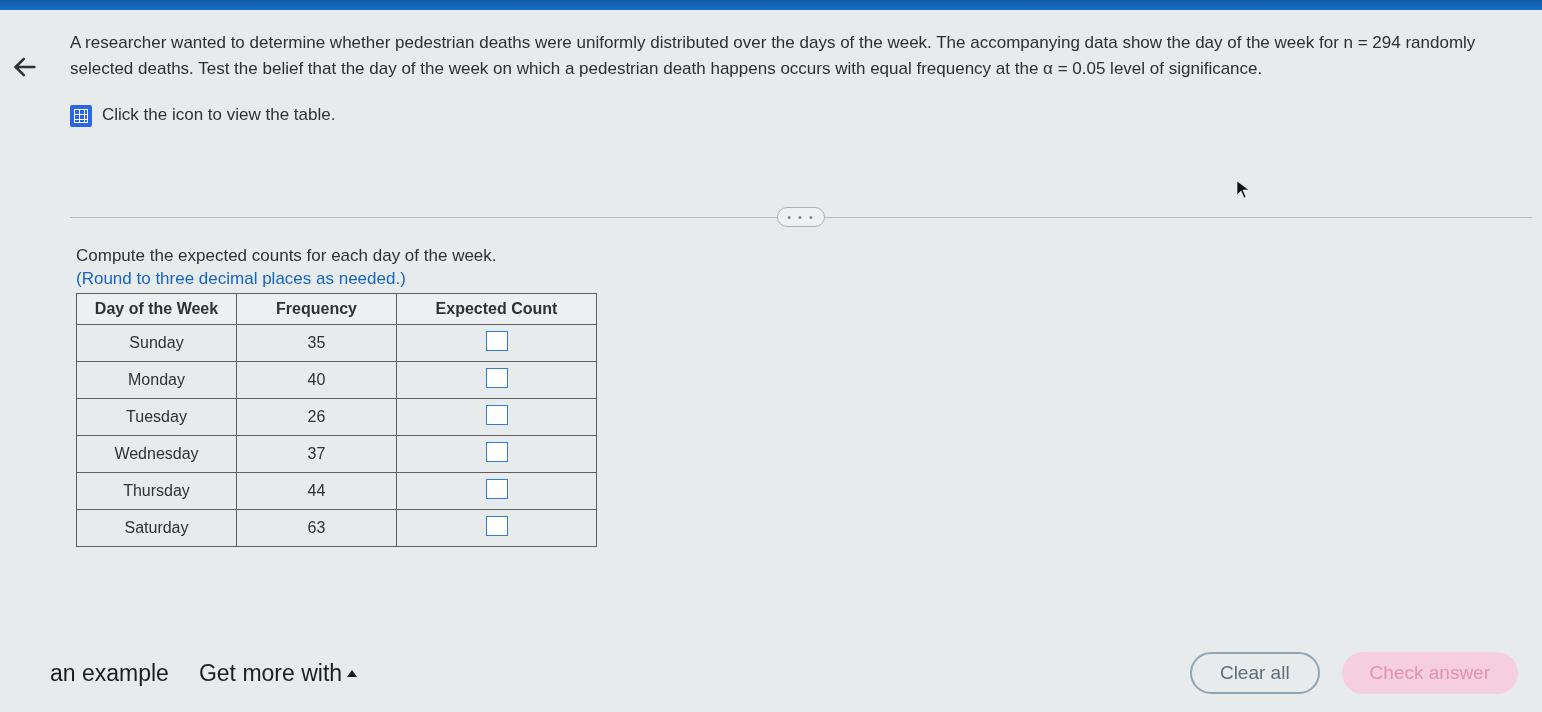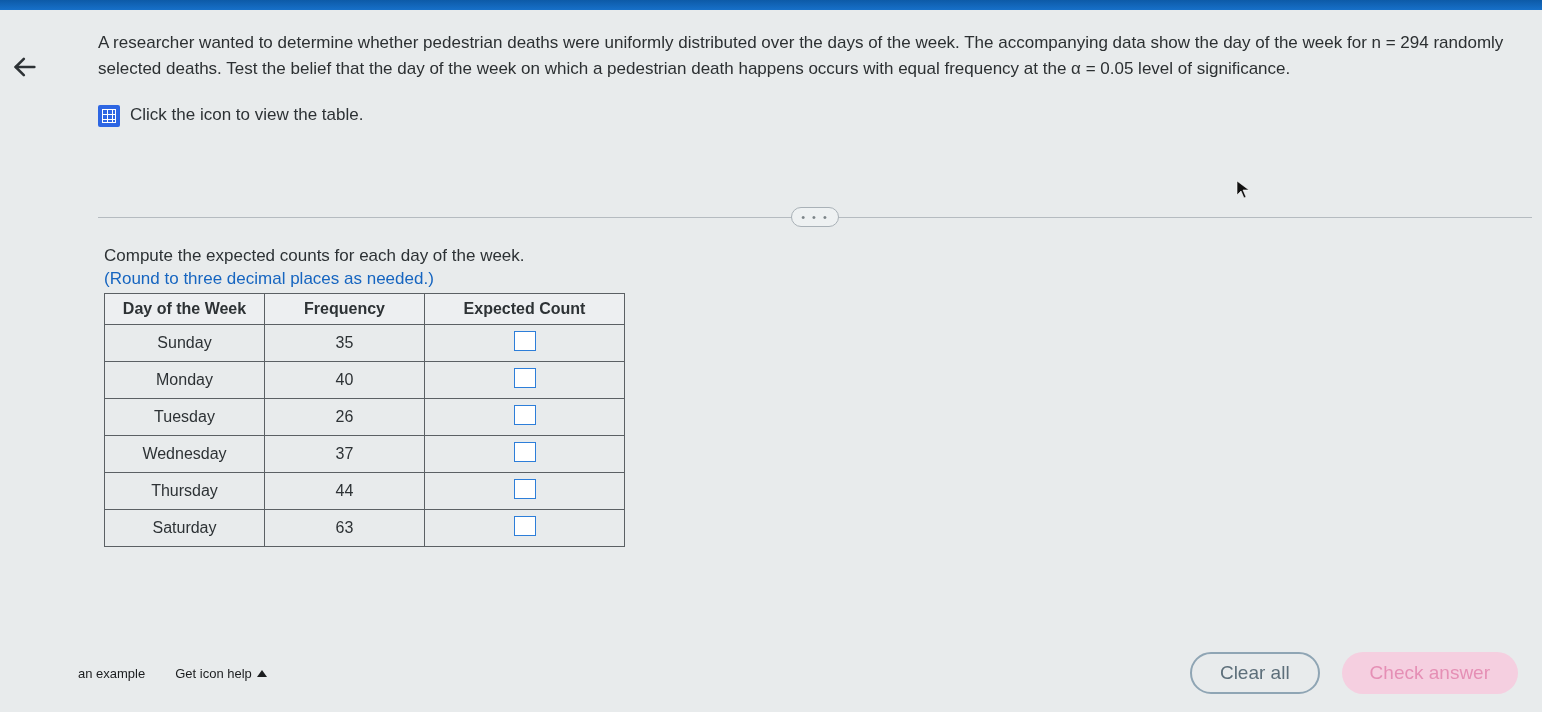--- a/index.html
+++ b/index.html
@@ -1,18 +1,18 @@
 <!DOCTYPE html>
 <html><head>
 <meta charset="utf-8">
 <style>
   * { box-sizing: border-box; margin: 0; padding: 0; }
   html, body { width: 1542px; height: 712px; font-family: Arial, Helvetica, sans-serif; background: #e8ebec; overflow: hidden; }
   .topbar { height: 10px; background: linear-gradient(#0d5aa7,#1770c9); }
-  .page { display: flex; height: calc(100% - 10px); gap: 28px; }
+  .page { display: flex; height: calc(100% - 10px); }
   .back-col { width: 50px; display: flex; align-items: flex-start; justify-content: center; padding-top: 40px; }
   .back-btn { width: 34px; height: 34px; display: flex; align-items: center; justify-content: center; cursor: pointer; }
   .content { flex: 1; padding: 20px 10px 0 20px; position: relative; color: #2b2f31; }
   .qtext { font-size: 17px; color: #2c3032; line-height: 1.55; max-width: 1460px; }
   .icon-row { display: flex; align-items: flex-start; gap: 10px; margin-top: 22px; }
   .table-ico { width: 22px; height: 22px; background:#2d66e3; border-radius:2px; display:flex; align-items:center; justify-content:center; cursor:pointer;}
   .table-ico-inner { width:14px; height:14px; background-image:
       linear-gradient(#fff,#fff), linear-gradient(#fff,#fff),
       linear-gradient(#fff,#fff), linear-gradient(#fff,#fff);
       background-size: 100% 1px, 100% 1px, 1px 100%, 1px 100%;
@@ -26,21 +26,21 @@
   .compute-block .p1 { font-size:17px; color:#2d3235;}
   .compute-block .p2 { font-size:17px; color:#1665c0; margin-top:3px;}
   table.freq { border-collapse:collapse; margin-top:4px;border-radius:26px; }
   table.freq th, table.freq td { border:1px solid #5b6064; padding:6px 10px; font-size:16px; text-align:center; color:#2d3235;}
   table.freq th { font-weight:bold; background:#edeff1; }
   table.freq th:nth-child(1){ width:160px;}
   table.freq th:nth-child(2){ width:160px;}
   table.freq th:nth-child(3){ width:200px;}
   .inpbox { width:22px; height:20px; border:1.5px solid #2d7ed9; background:#fff; display:inline-block; }
   .footer { position:absolute; bottom:18px; left:0; right:0; display:flex; align-items:center; padding:0 24px 0 0;}
-  .footer-left { display:flex; gap:30px; font-size:13px; color:#1b1d1f; font-weight:500;}
+  .footer-left { display:flex; gap:30px; font-size:23px; color:#1b1d1f; font-weight:500;}
   .footer-left .lnk { cursor:pointer; display:flex; align-items:center; gap:5px;}
   .tri-up { display:inline-block; width:0;height:0;border-left:5px solid transparent;border-right:5px solid transparent;border-bottom:7px solid #1b1d1f;}
   .footer-right { margin-left:auto; display:flex; gap:22px; align-items:center;}
   .pillbtn { border:2px solid #8fa5b4; color:#5d6f7a; background:transparent; border-radius:26px; padding:8px 28px; font-size:19px; cursor:pointer;}
   .checkbtn { border:none; background:#f5cfe0; color:#e58fb5; border-radius:26px; padding:10px 28px; font-size:19px; cursor:default;}
   .cursor-arrow { position:absolute; top:170px; right:290px; pointer-events:none;}
 </style>
 </head>
 <body>
 
@@ -123,21 +123,21 @@
     <svg class="cursor-arrow" width="16" height="20" viewBox="0 0 16 20">
         <path d="M1 1 L1 15 L5 11 L8 18 L10 17 L7 10 L13 10 Z" fill="#111" stroke="#fff" stroke-width="0.6"></path>
       </svg>
 
     <div class="footer">
       <div class="footer-left">
         <div class="lnk">
             <span>an example</span>
           </div>
         <div class="lnk">
-          <span>Get icon help</span>
+          <span>Get more with</span>
           <span class="tri-up"></span>
         </div>
       </div>
       <div class="footer-right">
         <button class="pillbtn">Clear all</button>
         <button class="checkbtn">Check answer</button>
       </div>
     </div>
 
   </div>

